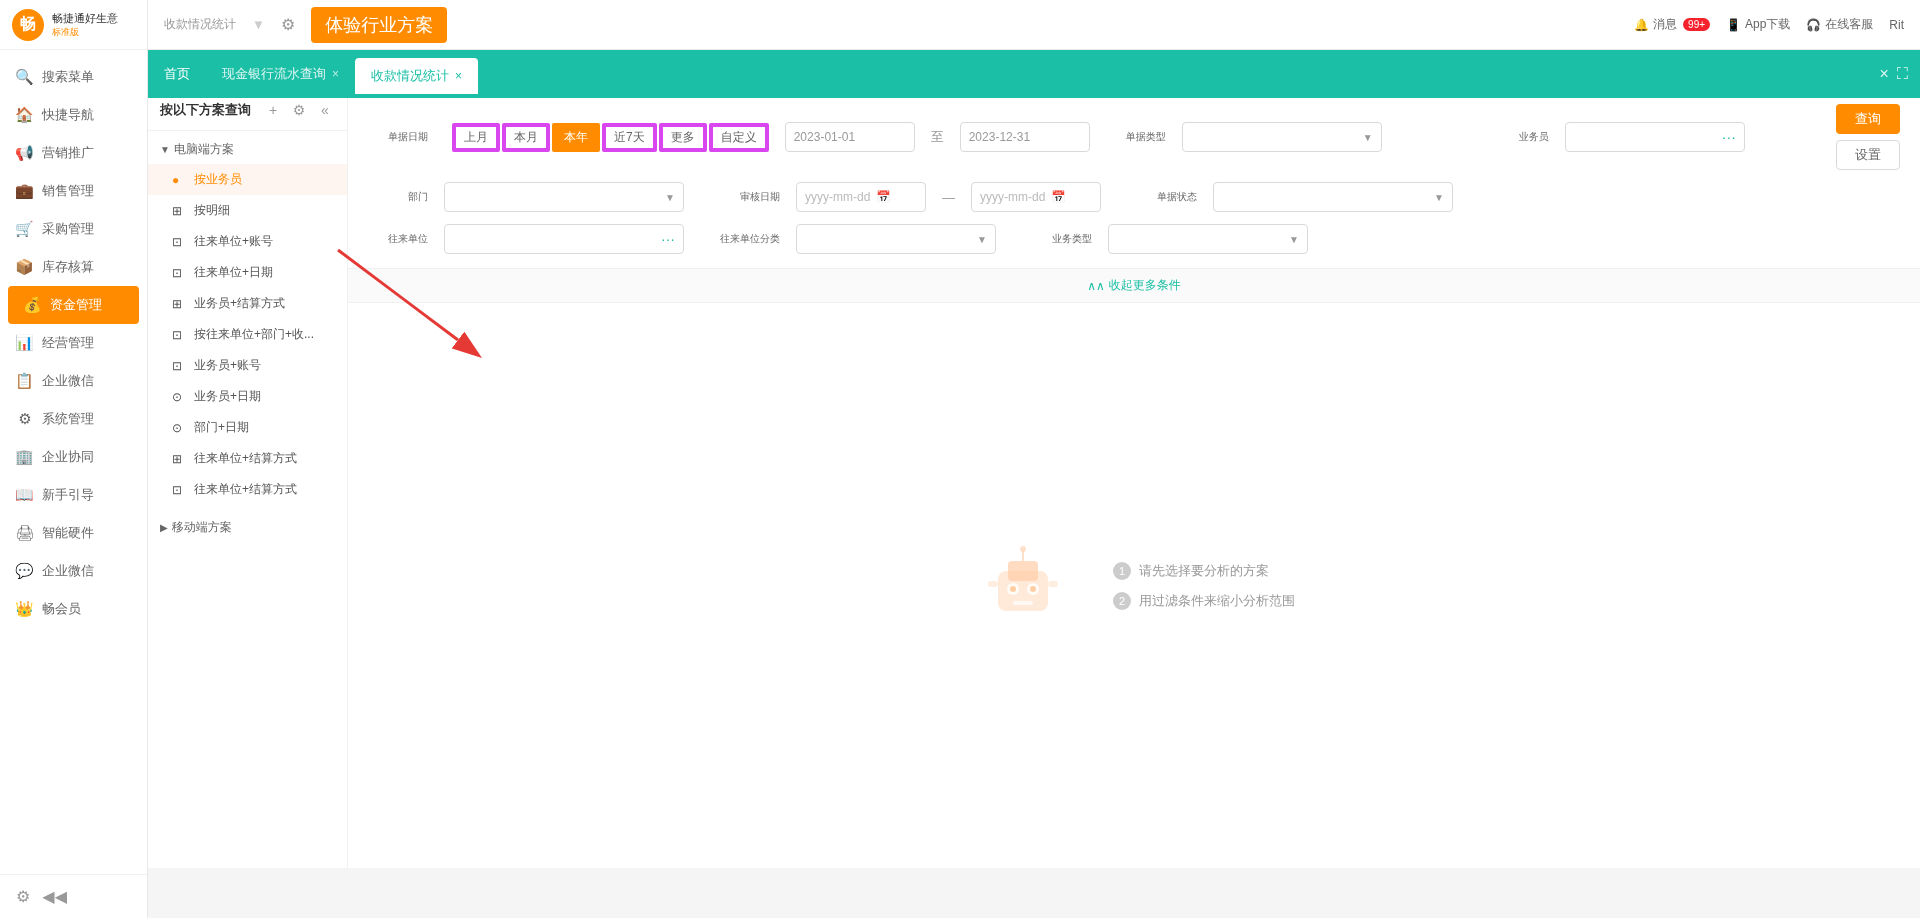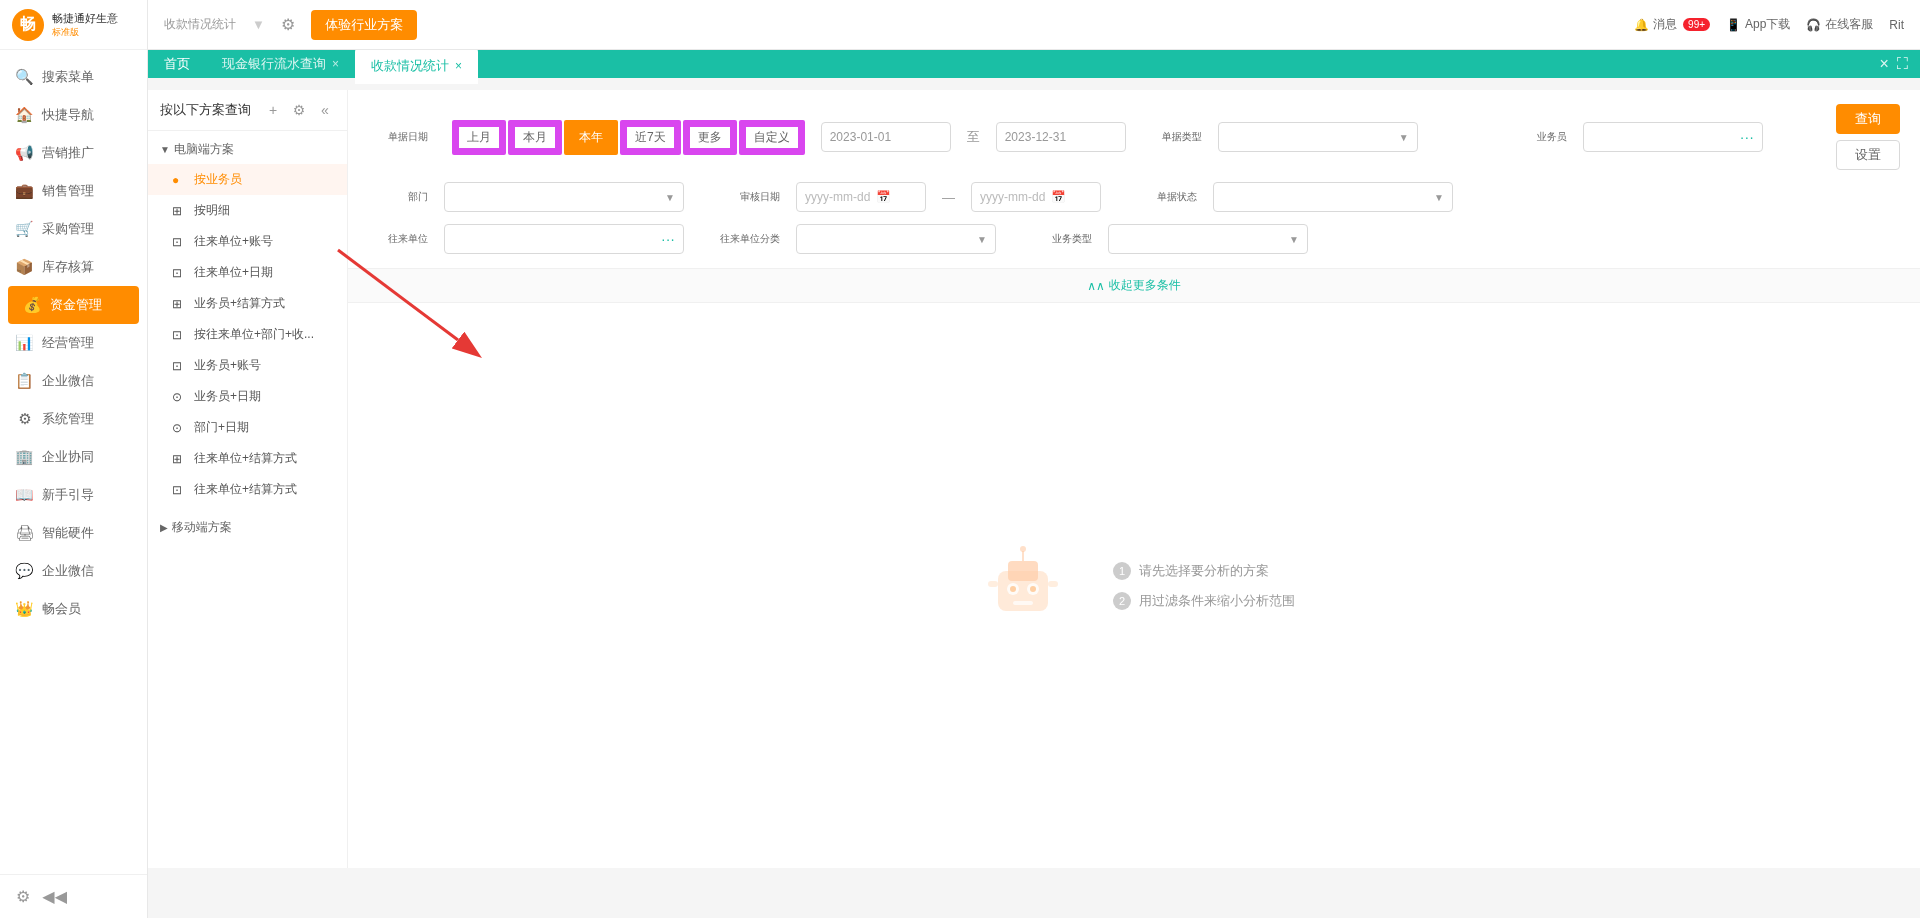--- a/index.html
+++ b/index.html
@@ -38,32 +38,32 @@
     .top-header {
       position: fixed; left: 148px; top: 0; right: 0; height: 50px;
       background: #fff; border-bottom: 1px solid #e8e8e8;
       display: flex; align-items: center; padding: 0 16px; gap: 16px; z-index: 100;
     }
     .header-breadcrumb { color: #999; font-size: 12px; }
     .header-arrow { color: #ccc; }
     .header-right { margin-left: auto; display: flex; align-items: center; gap: 16px; }
     .trial-btn {
       background: #ff8c00; color: #fff; border: none; border-radius: 4px;
-      padding: 6px 14px; font-size: 13px; cursor: pointer;
+      padding: 6px 14px; font-size: 18px; cursor: pointer;
     }
     .header-action { display: flex; align-items: center; gap: 4px; color: #666; font-size: 12px; cursor: pointer; }
     .badge-red {
       background: #f5222d; color: #fff; border-radius: 10px; font-size: 10px;
       padding: 1px 5px; margin-left: 2px;
     }
     .gear-icon { color: #999; font-size: 16px; cursor: pointer; }
 
     
     .tab-bar {
-      position: fixed; left: 148px; top: 50px; right: 0; height: 28px;
+      position: fixed; left: 148px; top: 50px; right: 0; height: 48px;
       background: #1abfa5; display: flex; align-items: center; padding: 0 0; z-index: 99;
     }
     .tab-item {
       height: 40px; display: flex; align-items: center; padding: 0 16px;
       color: rgba(255,255,255,0.85); font-size: 13px; cursor: pointer; position: relative;
     }
     .tab-item.home { color: #fff; }
     .tab-item.active { background: #fff; color: #1abfa5; border-radius: 4px 4px 0 0; margin-top: 4px; height: 36px; }
     .tab-close { margin-left: 6px; font-size: 12px; color: rgba(255,255,255,0.7); cursor: pointer; }
     .tab-item.active .tab-close { color: #1abfa5; }
@@ -95,21 +95,21 @@
 
     
     .scheme-panel {
       width: 200px; background: #fff; border-right: 1px solid #f0f0f0;
       display: flex; flex-direction: column;
     }
     .scheme-header {
       padding: 10px 12px; display: flex; align-items: center; gap: 6px;
       border-bottom: 1px solid #f0f0f0; font-size: 13px; color: #333;
     }
-    .scheme-header-title { flex: 1; font-weight: 400; }
+    .scheme-header-title { flex: 1; font-weight: 700; }
     .scheme-header-btn { color: #999; cursor: pointer; font-size: 14px; width: 20px; height: 20px; display: flex; align-items: center; justify-content: center; }
     .scheme-list { flex: 1; overflow-y: auto; }
     .scheme-group { padding: 4px 0; }
     .scheme-group-title {
       display: flex; align-items: center; padding: 6px 12px; font-size: 12px;
       color: #666; cursor: pointer;
     }
     .scheme-group-arrow { margin-right: 4px; font-size: 10px; }
     .scheme-item {
       display: flex; align-items: center; padding: 7px 12px 7px 24px;
@@ -132,21 +132,21 @@
     .form-row:last-child { margin-bottom: 0; }
     .form-label { color: #666; font-size: 10px; min-width: 60px; text-align: right; }
     .date-input {
       border: 1px solid #d9d9d9; border-radius: 4px; padding: 4px 8px;
       height: 30px; width: 130px; font-size: 12px; color: #999;
       display: flex; align-items: center;
     }
     .date-sep { color: #999; }
     .date-quick-btns { display: flex; gap: 2px; margin-left: 8px; }
     .date-quick-btn {
-      padding: 2px 8px; border: 7px solid #d946ef; border-radius: 2px;
+      padding: 2px 8px; border: 4px solid #d946ef; border-radius: 2px;
       font-size: 12px; color: #666; cursor: pointer; background: #fff;
     }
     .date-quick-btn.active { background: #ff8c00; color: #fff; border-color: #ff8c00; }
     .form-select {
       display: flex; align-items: center; border: 1px solid #d9d9d9;
       border-radius: 4px; padding: 4px 8px; height: 30px; min-width: 200px;
       background: #fff; cursor: pointer; justify-content: space-between;
     }
     .select-placeholder { color: #bbb; font-size: 12px; }
     .select-arrow { color: #999; font-size: 10px; }

